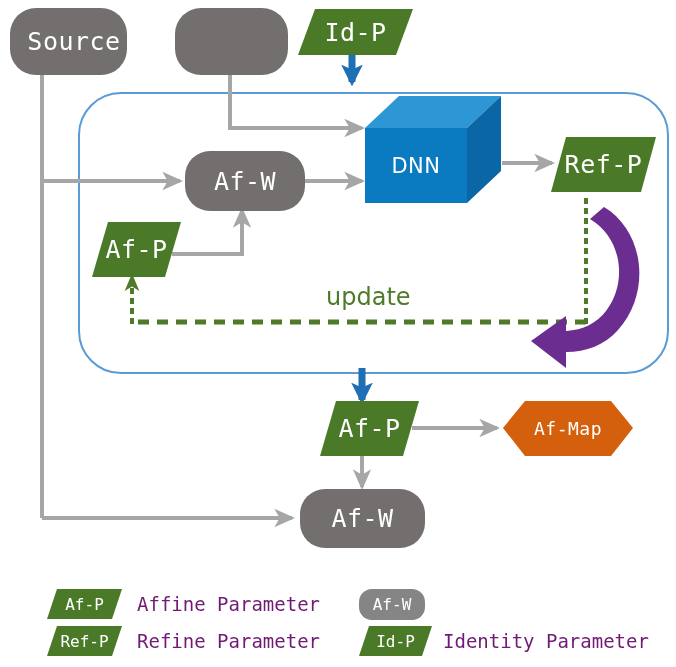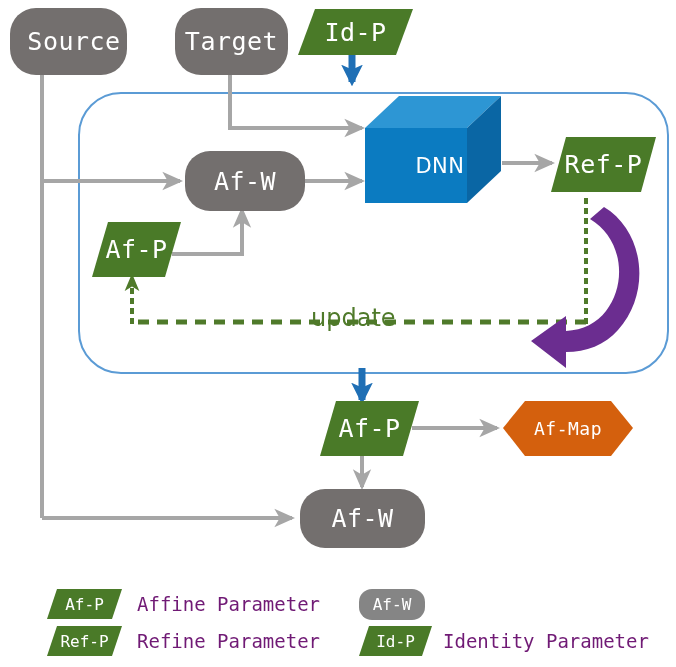--- a/index.html
+++ b/index.html
@@ -29,21 +29,21 @@
     display: flex;
     align-items: center;
     justify-content: center;
     color: #ffffff;
     font-family: "DejaVu Sans Mono", "Liberation Mono", monospace;
     pointer-events: none;
     white-space: nowrap;
   }
   .pill-label   { font-size: 25px; letter-spacing: 0.5px; }
   .para-label   { font-size: 25px; letter-spacing: 0.5px; }
-  .dnn-label    { font-size: 21px; font-family: "DejaVu Sans", "Liberation Sans", sans-serif; letter-spacing: 0.5px; padding-left: 24px;}
+  .dnn-label    { font-size: 21px; font-family: "DejaVu Sans", "Liberation Sans", sans-serif; letter-spacing: 0.5px;}
   .hex-label    { font-size: 18px; letter-spacing: 0.5px; }
   .update-label {
     position: absolute;
     color: #4f7a2a;
     font-size: 24px;
     font-family: "DejaVu Sans", "Liberation Sans", sans-serif;
   }
   .legend-text {
     position: absolute;
     color: #701a75;
@@ -141,39 +141,38 @@
     <rect x="300" y="489" width="125" height="59" rx="25" ry="25" fill="#736f6e"></rect>
 
     <path d="M 57 589 L 122 589 L 112 619 L 47 619 Z" fill="#4a7a28"></path>
     <path d="M 57 626 L 122 626 L 112 656 L 47 656 Z" fill="#4a7a28"></path>
     <rect x="359" y="589" width="66" height="31" rx="13" ry="13" fill="#858585"></rect>
     <path d="M 369 626 L 432 626 L 422 656 L 359 656 Z" fill="#4a7a28"></path>
   </svg>
 
   <div class="node-label pill-label" style="left:10px; top:8px; width:128px; height:67px;">Source</div>
 
-  <div class="node-label pill-label" style="left:175px; top:8px; width:113px; height:67px;">Target</div>
 
   <div class="node-label para-label" style="left:298px; top:9px; width:115px; height:46px;">Id-P</div>
 
   <div class="node-label pill-label" style="left:185px; top:151px; width:120px; height:60px;">Af-W</div>
 
   <div class="node-label para-label" style="left:92px; top:222px; width:89px; height:55px;">Af-P</div>
 
   <div class="node-label dnn-label" style="left:365px; top:128px; width:102px; height:75px;">DNN</div>
 
   <div class="node-label para-label" style="left:551px; top:137px; width:105px; height:55px;">Ref-P</div>
 
   <div class="node-label para-label" style="left:320px; top:401px; width:99px; height:55px;">Af-P</div>
 
   <div class="node-label hex-label" style="left:503px; top:401px; width:130px; height:55px;">Af-Map</div>
 
   <div class="node-label pill-label" style="left:300px; top:489px; width:125px; height:59px;">Af-W</div>
 
-  <div class="update-label" style="left:311px; top:283px;margin-top:21px;">update</div>
+  <div class="update-label" style="left:326px; top:283px;">update</div>
 
   <div class="legend-chip-label" style="left:47px; top:589px; width:75px; height:30px;">Af-P</div>
   <div class="legend-text" style="left:137px; top:593px;">Affine Parameter</div>
 
   <div class="legend-chip-label" style="left:359px; top:589px; width:66px; height:31px;">Af-W</div>
 
   <div class="legend-chip-label" style="left:47px; top:626px; width:75px; height:30px;">Ref-P</div>
   <div class="legend-text" style="left:137px; top:630px;">Refine Parameter</div>
 
   <div class="legend-chip-label" style="left:359px; top:626px; width:73px; height:30px;">Id-P</div>

